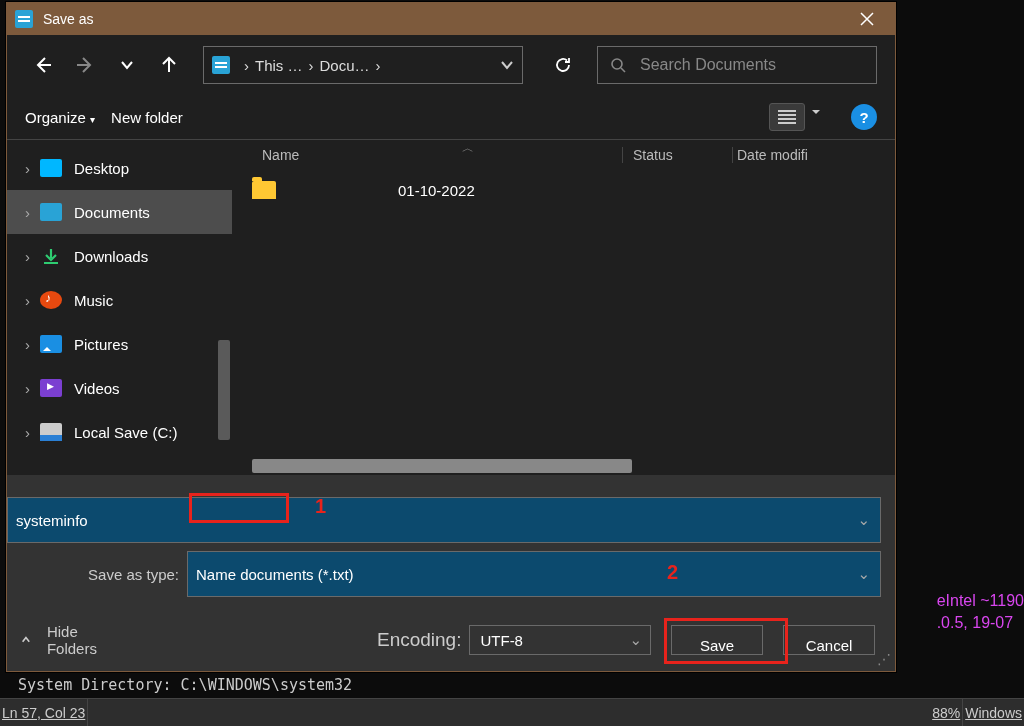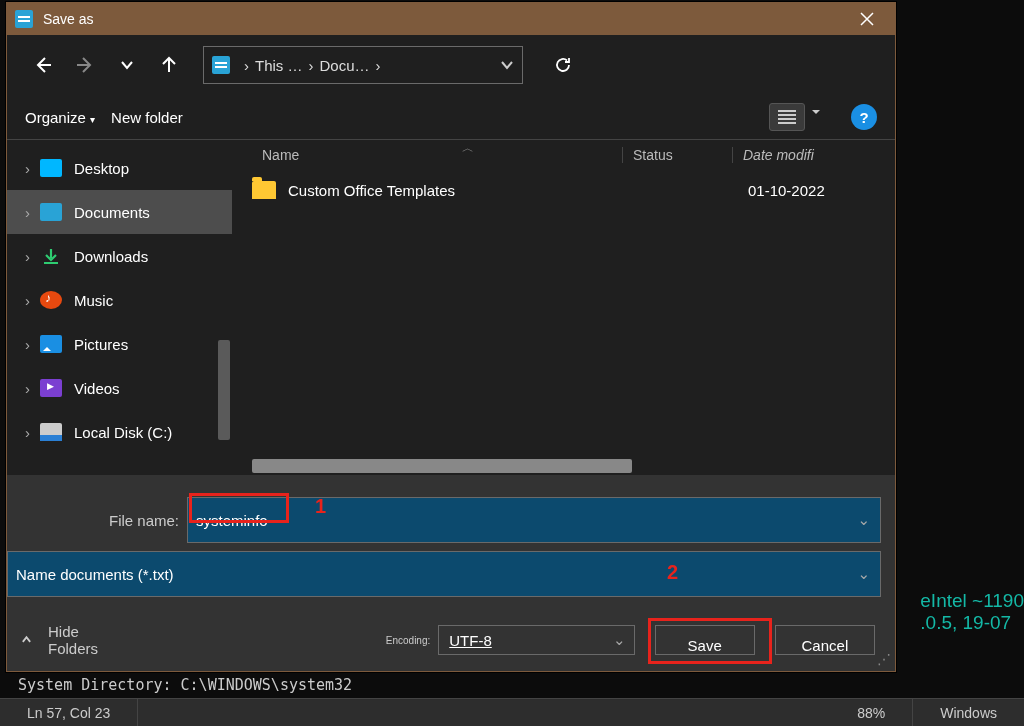--- a/index.html
+++ b/index.html
@@ -1,22 +1,22 @@
 <!DOCTYPE html>
 <html><head>
 <meta charset="utf-8">
 <style>
   * { box-sizing: border-box; margin: 0; padding: 0; font-family: "Segoe UI", sans-serif; }
   body { width: 1024px; height: 726px; background: #0c0c0c; color: #fff; overflow: hidden; position: relative; }
 
   
-  .bg-right { position: absolute; right: 0; top: 590px; color: #14b8a6; font-size: 19px; line-height: 22px; text-align: left; }
+  .bg-right { position: absolute; right: 0; top: 590px; color: #d946ef; font-size: 16px; line-height: 22px; text-align: left; }
   .bg-bottom { position: absolute; left: 18px; top: 676px; color: #ccc; font-size: 15px; font-family: Consolas, monospace; }
   .status-bar { position: absolute; left: 0; bottom: 0; width: 1024px; height: 28px; background: #2d2d2d; border-top: 1px solid #444; display: flex; align-items: center; color: #ccc; font-size: 14px; }
-  .status-cell { padding: 0 27px; border-right: 1px solid #444; height: 100%; display: flex; align-items: center; }
+  .status-cell { padding: 0 2px; border-right: 1px solid #444; height: 100%; display: flex; align-items: center; text-decoration: underline; }
   .status-spacer { flex: 1; }
 
   
   .dialog { position: absolute; left: 6px; top: 2px; width: 890px; height: 670px; background: #1f1f1f; border: 1px solid #7d5a3c; box-shadow: 0 0 0 1px #000; display: flex; flex-direction: column; }
   .titlebar { height: 32px; background: #7d5a3c; display: flex; align-items: center; padding: 0 8px; color: #fff; font-size: 14px; }
   .title-icon { width: 18px; height: 18px; background: #29a3d6; border-radius: 2px; margin-right: 10px; display:flex; flex-direction:column; justify-content:center; gap:2px; padding:3px; }
   .title-icon::before,.title-icon::after { content:""; height:2px; background:#fff; }
   .title-spacer { flex: 1; }
   .close-btn { width: 40px; height: 32px; display: flex; align-items: center; justify-content: center; font-size: 16px; cursor: pointer; }
 
@@ -56,40 +56,40 @@
   .ic-vids::after{content:"▶";position:absolute;color:#fff;font-size:9px;left:7px;top:2px;}
   .ic-disk{background:#ccc;border-radius:2px;position:relative;}
   .ic-disk::after{content:"";position:absolute;bottom:0;left:0;right:0;height:6px;background:#2a7fd4;}
   .side-scroll{position:absolute;right:2px;top:200px;width:12px;height:100px;background:#5a5a5a;border-radius:2px;}
 
   .file-area { flex:1; display:flex; flex-direction:column; position:relative;}
   .sort-ind{position:absolute;left:230px;top:0;color:#888;font-size:12px;}
   .cols { height:30px; display:flex; align-items:center; padding-left:30px; color:#bbb; font-size:14px; }
   .col-name{flex:0 0 360px;}
   .col-status{flex:0 0 110px;border-left:1px solid #444;padding-left:10px;}
-  .col-date{flex:1;border-left:1px solid #444;padding-left:10px;font-style:italic;}
+  .col-date{flex:1;border-left:1px solid #444;padding-left:4px;}
   .file-row{height:40px;display:flex;align-items:center;padding-left:20px;font-size:15px;}
   .folder-ic{width:24px;height:18px;background:#ffc833;border-radius:2px 2px 0 0;margin-right:12px;position:relative;}
   .folder-ic::before{content:"";position:absolute;top:-4px;left:0;width:10px;height:4px;background:#ffc833;border-radius:2px 2px 0 0;}
   .fr-name{flex:0 0 350px;}
   .fr-status{flex:0 0 110px;}
   .fr-date{flex:1;}
   .hscroll{position:absolute;bottom:2px;left:20px;height:14px;width:380px;background:#888;border-radius:2px;}
 
   .bottom { background:#333; padding: 18px 0 0 0; }
   .field-row{display:flex;align-items:center;padding:4px 14px 4px 0;}
   .field-label{width:180px;text-align:right;padding-right:8px;font-size:15px;color:#ccc;}
   .field-input{flex:1;height:46px;background:#0c4a6e;border:1px solid #6a6a6a;color:#fff;font-size:15px;padding:0 8px;display:flex;align-items:center;position:relative;}
   .field-input .chev{position:absolute;right:10px;color:#aaa;}
   .anno-box1{position:absolute;border:3px solid #e8231c;pointer-events:none;}
   .anno-label{position:absolute;color:#e8231c;font-weight:bold;font-size:20px;pointer-events:none;}
 
   .action-row{display:flex;align-items:center;padding:22px 20px 14px 0;}
-  .action-row .enc-label{margin-left:260px;margin-right:8px;font-size:10px;color:#ccc;}
-  .enc-select{width:210px;height:30px;border:1px solid #6a6a6a;display:flex;align-items:center;padding:0 10px;font-size:15px;position:relative;text-decoration:underline;}
+  .action-row .enc-label{margin-left:260px;margin-right:8px;font-size:19px;color:#ccc;}
+  .enc-select{width:210px;height:30px;border:1px solid #6a6a6a;display:flex;align-items:center;padding:0 10px;font-size:15px;position:relative;}
   .enc-select .chev{position:absolute;right:8px;color:#aaa;}
   .action-spacer{flex:1;}
   .btn{width:108px;height:30px;border:1px solid #6a6a6a;display:flex;align-items:flex-end;justify-content:center;font-size:15px;margin-left:20px;cursor:pointer;}
   .hide-link{display:flex;align-items:center;gap:16px;font-size:15px;color:#ccc;margin-left:14px;}
   .resize-grip{position:absolute;right:4px;bottom:4px;color:#888;font-size:14px;}
 
   svg{display:block;}
 </style>
 </head>
 <body>
@@ -155,20 +155,27 @@
             <path d="M2 4 L7 10 L12 4" stroke="#ccc" stroke-width="2" fill="none"></path>
           </svg>
         </span>
     </div>
     <div class="nav-btn refresh-btn">
         <svg width="18" height="18" viewBox="0 0 18 18">
           <path d="M15 9 A6 6 0 1 1 13 4.5 M15 2 V6 H11" stroke="#fff" stroke-width="1.8" fill="none"></path>
         </svg>
       </div>
 
+    <div class="search">
+      <svg width="16" height="16" viewBox="0 0 16 16">
+          <circle cx="7" cy="7" r="5" stroke="#888" stroke-width="1.6" fill="none"></circle>
+          <path d="M11 11 L15 15" stroke="#888" stroke-width="1.6"></path>
+        </svg>
+      <span>Search Documents</span>
+    </div>
   </div>
 
   <div class="toolbar">
     <span><span>Organize</span> <span style="font-size:10px">▾</span></span>
     <span>New folder</span>
     <span class="spacer"></span>
     <span class="view-btn">
       <svg width="18" height="14" viewBox="0 0 18 14">
           <path d="M0 1h18M0 5h18M0 9h18M0 13h18" stroke="#ccc" stroke-width="2"></path>
         </svg>
@@ -208,51 +215,50 @@
           <span>Pictures</span>
         </div>
       <div class="side-item">
           <span class="side-chevron">›</span>
           <span class="side-icon ic-vids"></span>
           <span>Videos</span>
         </div>
       <div class="side-item">
           <span class="side-chevron">›</span>
           <span class="side-icon ic-disk"></span>
-          <span>Local Disk (C:)</span>
+          <span>Local Save (C:)</span>
         </div>
       <div class="side-scroll"></div>
     </div>
 
     <div class="file-area">
       <div class="sort-ind">︿</div>
       <div class="cols">
         <div class="col-name">Name</div>
         <div class="col-status">Status</div>
         <div class="col-date">Date modifi</div>
       </div>
       <div class="file-row">
         <span class="folder-ic"></span>
-        <span class="fr-name">Custom Office Templates</span>
         <span class="fr-status"></span>
         <span class="fr-date">01-10-2022</span>
       </div>
       <div class="hscroll"></div>
     </div>
   </div>
 
   <div class="bottom" style="position:relative;">
     <div class="field-row">
-      <div class="field-label">File name:</div>
       <div class="field-input">
         <span>systeminfo</span>
         <span class="chev">⌄</span>
       </div>
     </div>
     <div class="field-row">
+      <div class="field-label">Save as type:</div>
       <div class="field-input">
         <span>Name documents (*.txt)</span>
         <span class="chev">⌄</span>
       </div>
     </div>
 
     <div class="anno-box1" style="left:182px;top:18px;width:100px;height:30px"></div>
     <div class="anno-label" style="left:308px;top:20px">1</div>
     <div class="anno-label" style="left:660px;top:86px">2</div>
 

